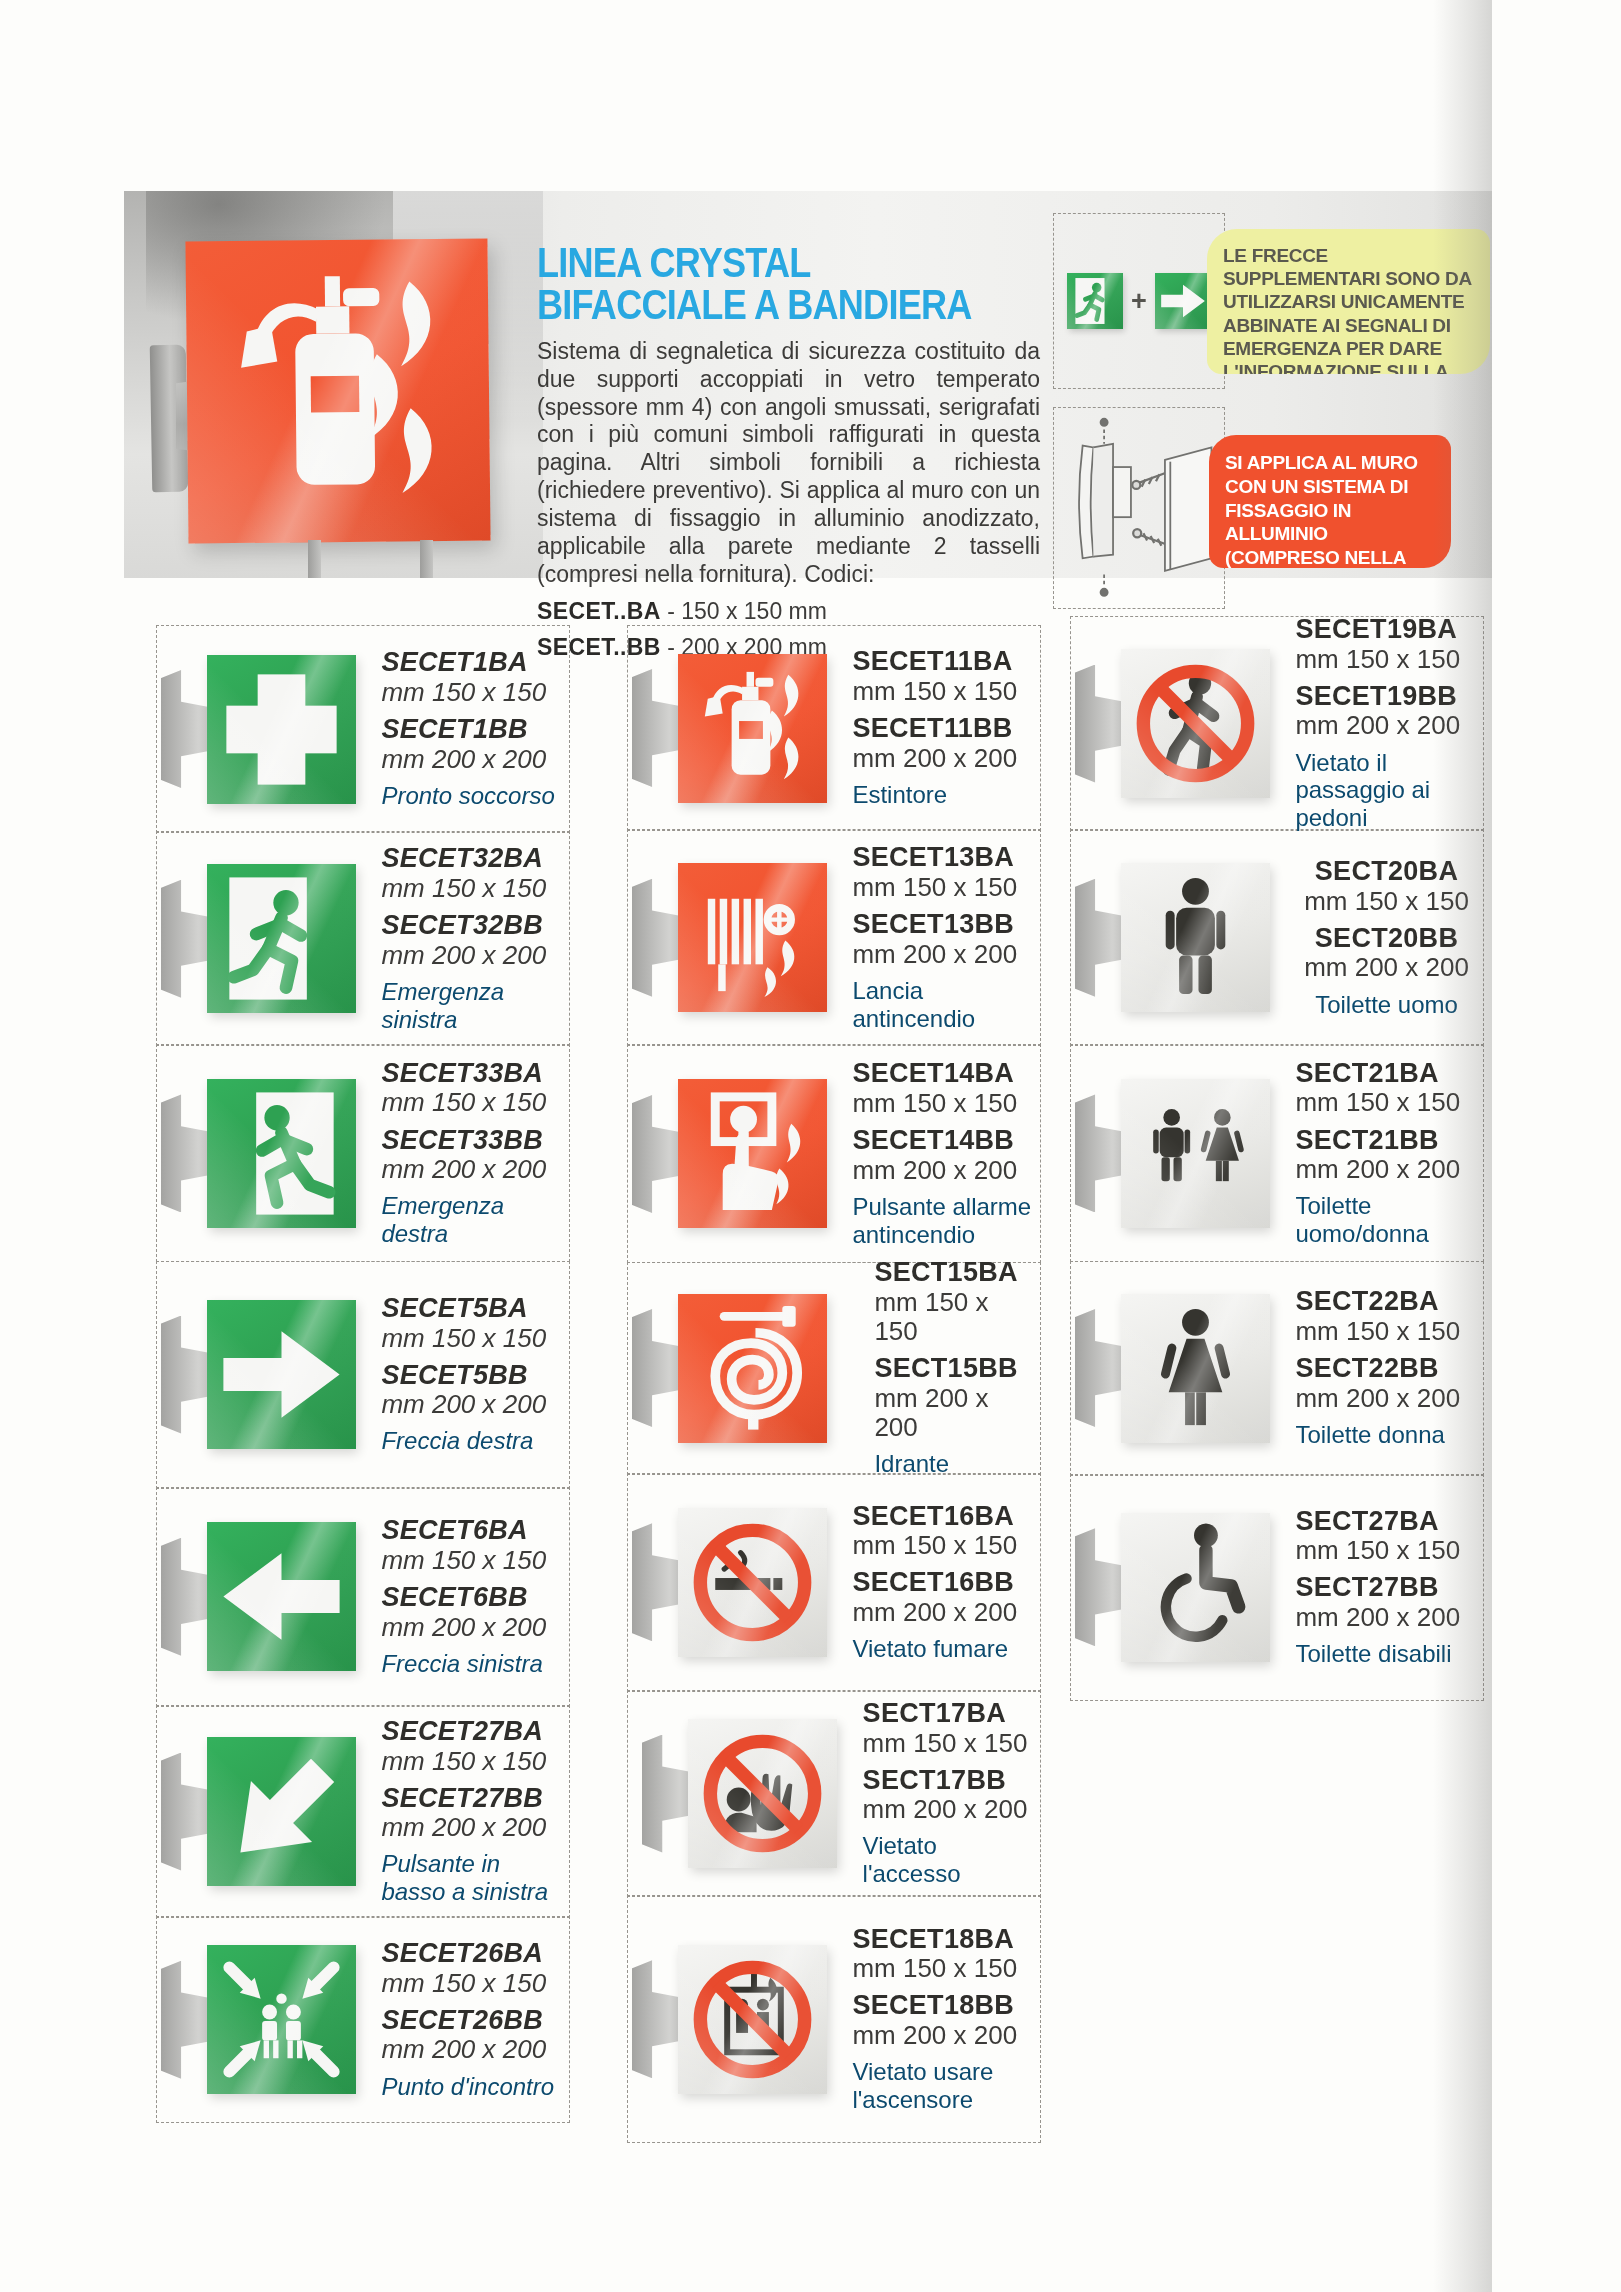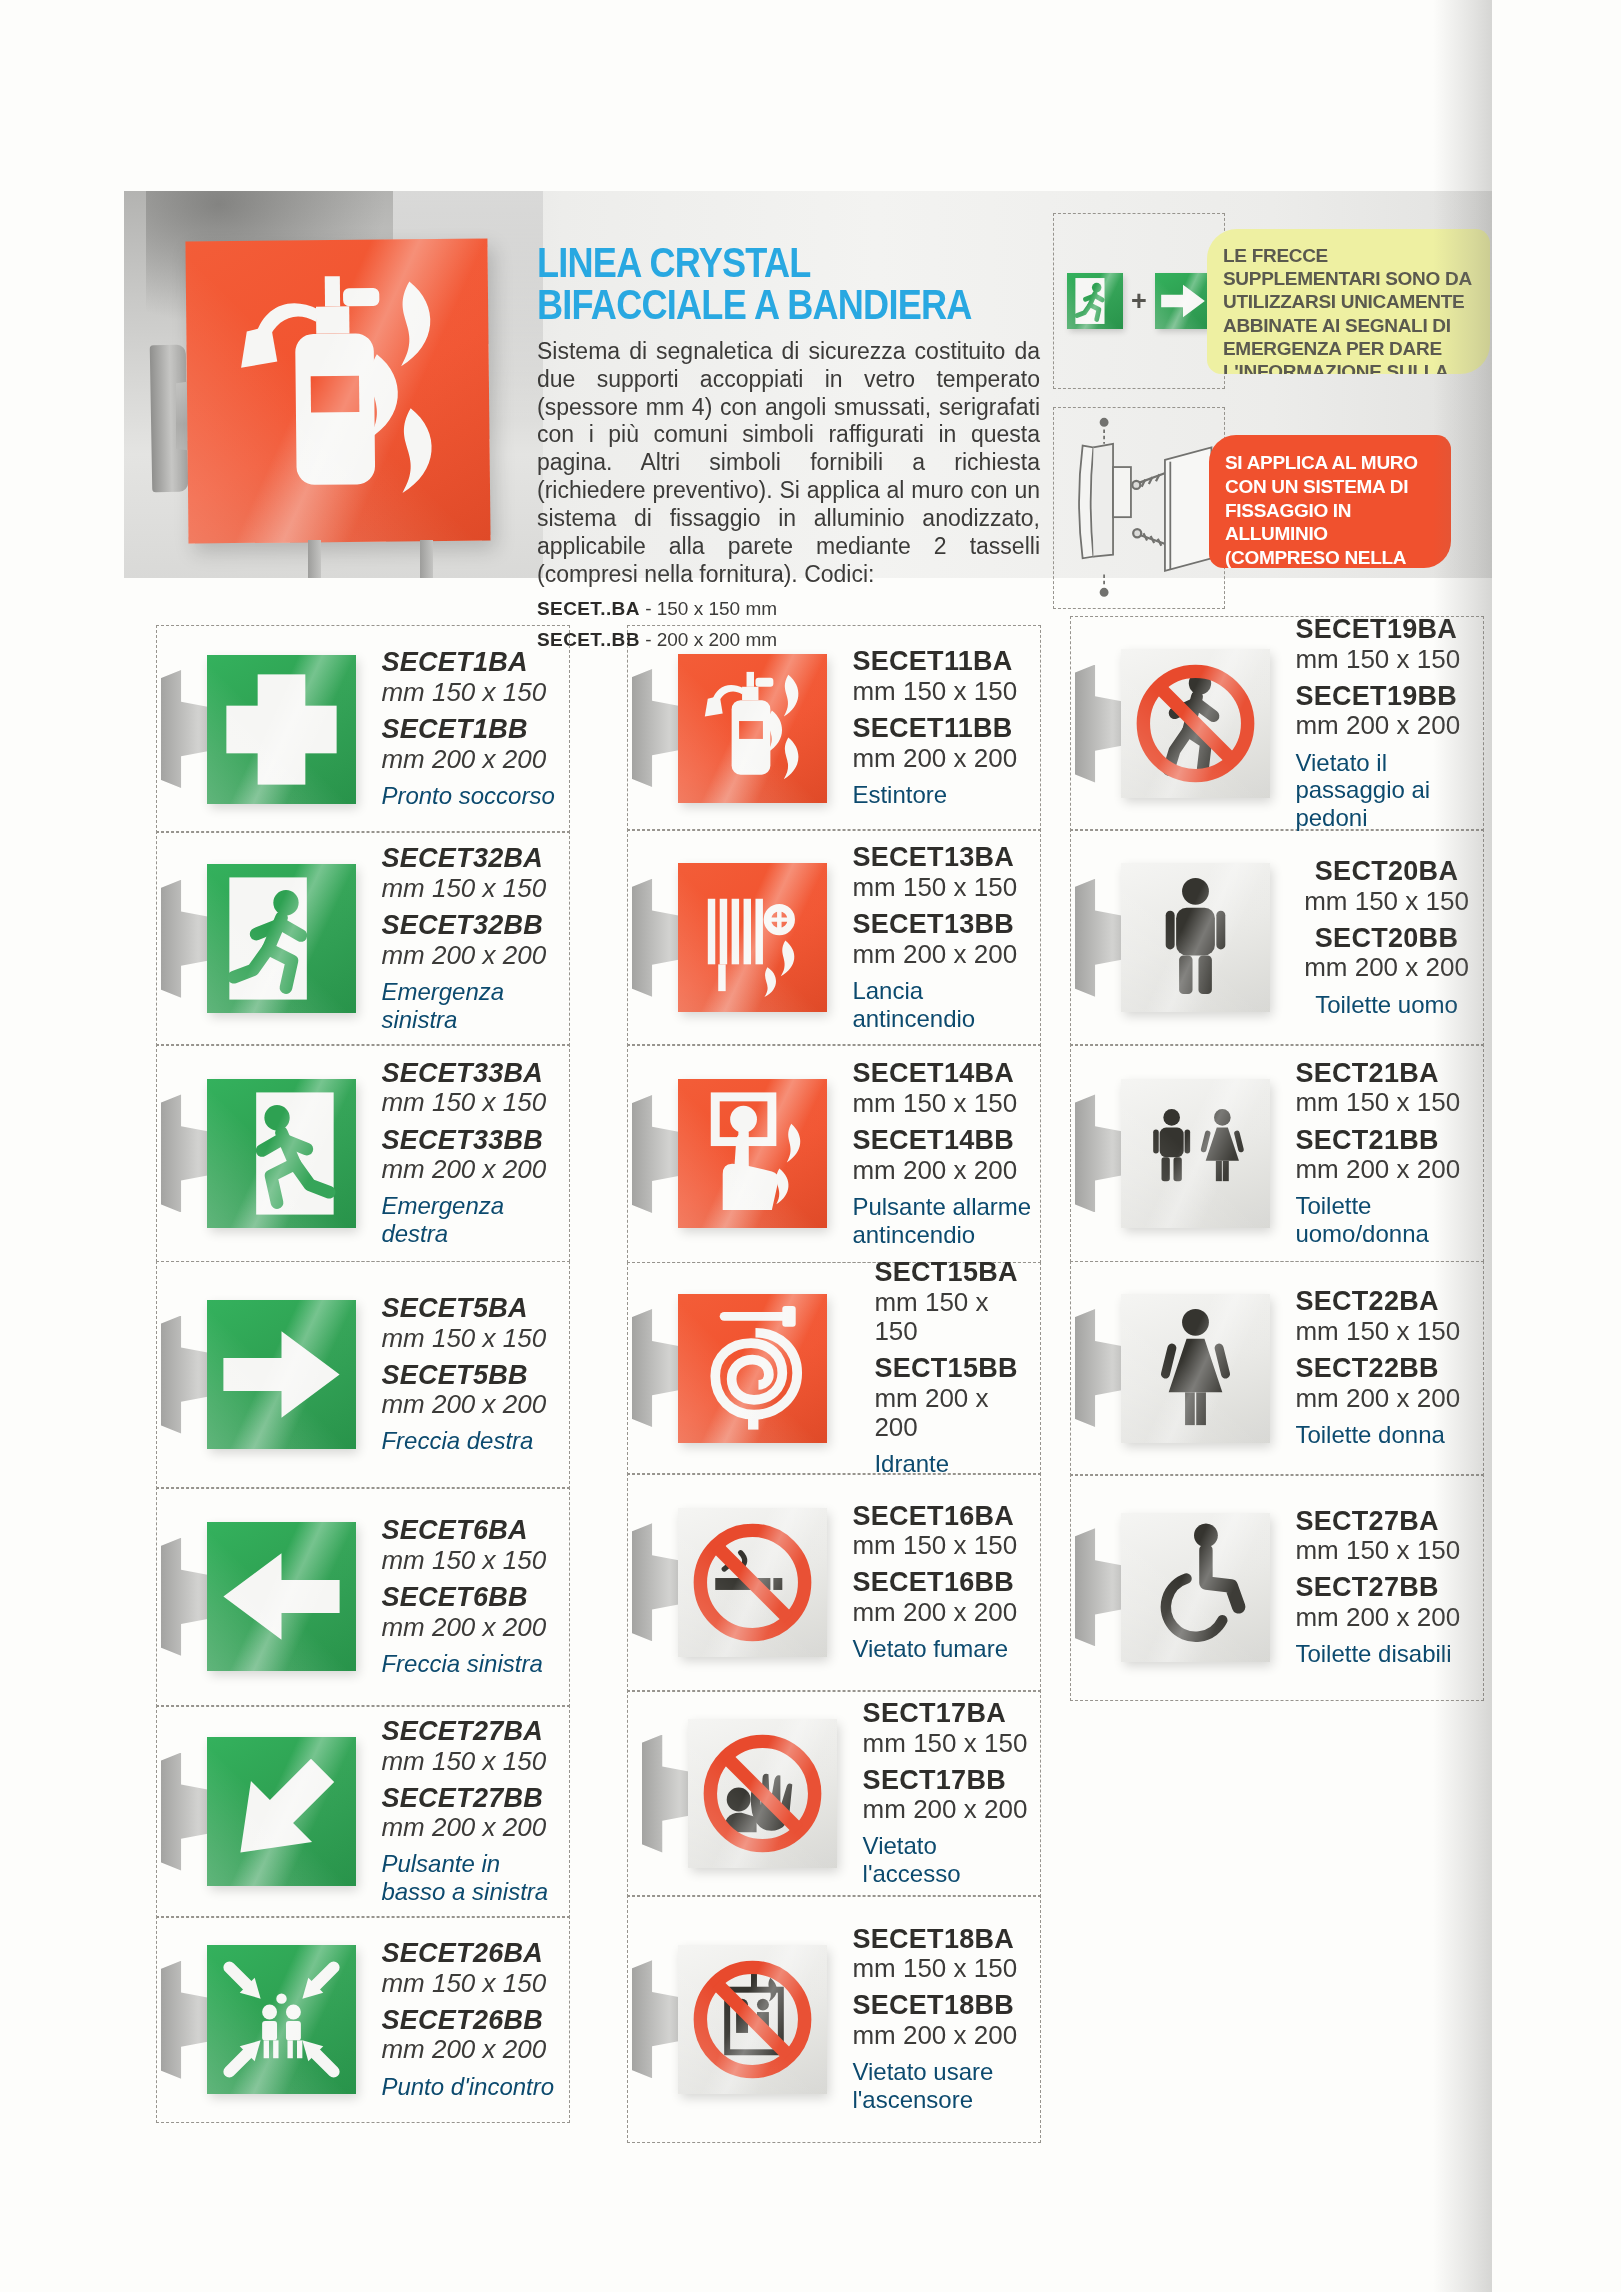--- a/index.html
+++ b/index.html
@@ -40,21 +40,21 @@
     transform:rotate(-0.6deg);
     box-shadow:5.4px 9px 19.7px rgba(0,0,0,.18);
   }
   .post{position:absolute;top:349px;width:12.5px;height:38px;background:linear-gradient(to right,#9d9d9b,#c4c4c2);}
   .post.p1{left:184px}.post.p2{left:296px}
   
   .intro{position:absolute;left:537px;top:242px;width:503px;}
   .title{margin:0;transform:scaleX(.86);transform-origin:left top;white-space:nowrap;}
   .title span{display:block;font-size:42px;line-height:.99;font-weight:800;letter-spacing:-0.9px;color:var(--blue,#29a8e1);}
   .desc{margin:12.5px 0 0 0;font-size:23px;line-height:1.215;text-align:justify;color:var(--text,#3c3b39);}
-  .codeline{margin:9px 0 0 0;font-size:19px;}
+  .codeline{margin:9px 0 0 0;font-size:23px;}
   .codeline .cb{font-weight:800;letter-spacing:0.4px;color:#2b2a28;}
   
   .dashbox{position:absolute;border:1.8px dashed #97948e;box-sizing:border-box;}
   .box1{left:1053px;top:213px;width:172px;height:176px;display:flex;align-items:center;justify-content:center;gap:8px;}
   .box2{left:1053px;top:407px;width:172px;height:202px;}
   .mini{width:56px;height:56px;position:relative;box-shadow:1.8px 2.7px 6.3px rgba(0,0,0,.18);}
   .plus{font-size:27px;font-weight:700;color:#55544f;}
   
   .note{position:absolute;box-sizing:border-box;font-weight:800;text-transform:uppercase;overflow:hidden;}
   .note.yellow{

